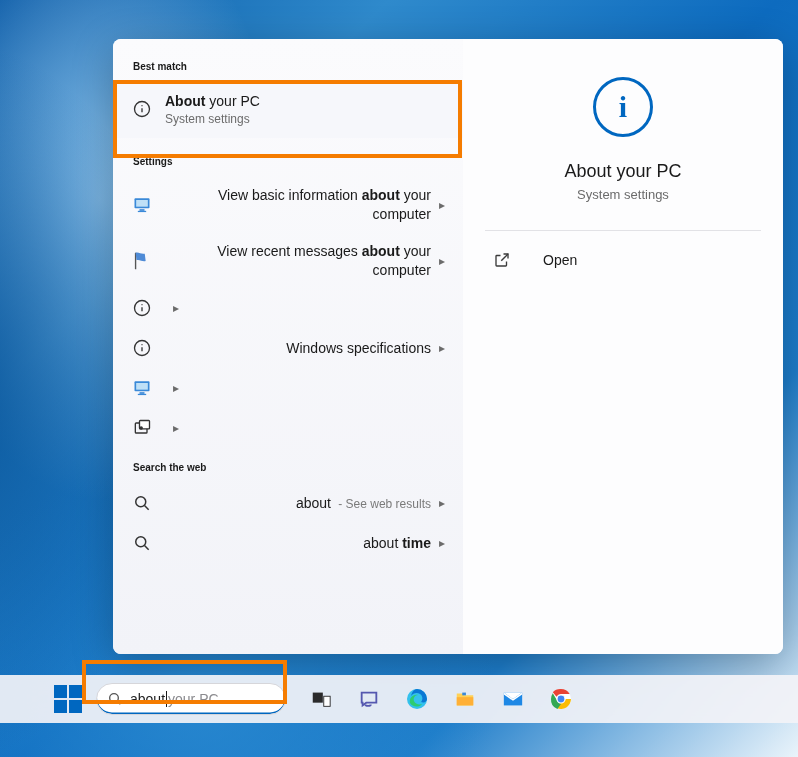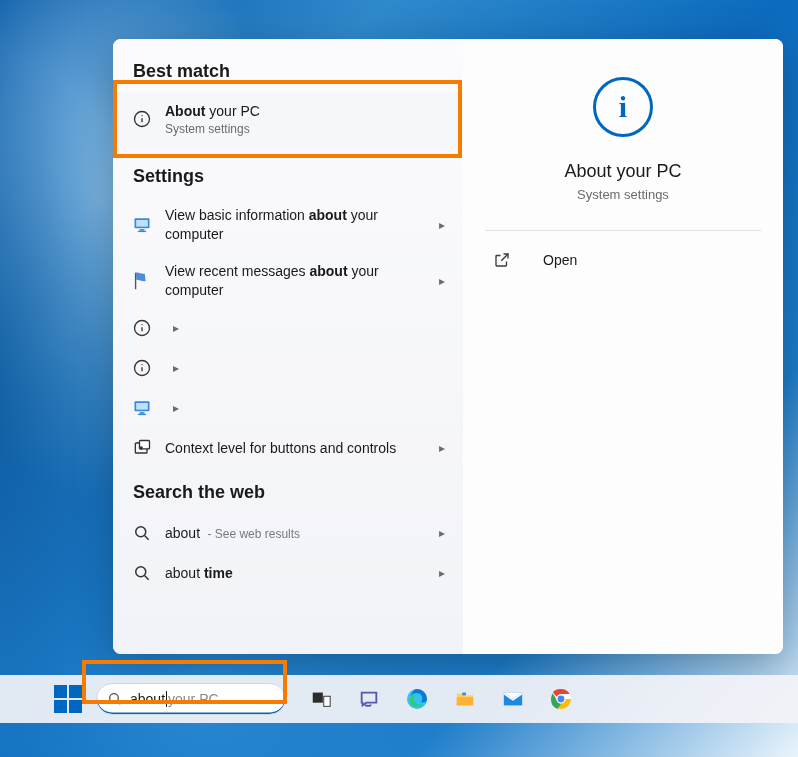--- a/index.html
+++ b/index.html
@@ -42,21 +42,21 @@
     }
     .preview-column {
       flex: 1;
       display: flex;
       flex-direction: column;
       align-items: center;
       padding-top: 38px;
       background: #fdfdfe;
     }
     .section-header {
-      font-size: 18px;
+      font-size: 10px;
       font-weight: 600;
       color: #1a1a1a;
       padding: 4px 20px 10px 20px;
     }
     .best-match-item {
       display: flex;
       align-items: center;
       padding: 10px 18px 12px 18px;
       background: #f6f7fb;
       position: relative;
@@ -108,20 +108,21 @@
     .item-subtitle {
       font-size: 12px;
       color: #6b6b6b;
       margin-top: 1px;
     }
     .result-item {
       display: flex;
       align-items: center;
       padding: 9px 18px;
       cursor: default;
+      text-align: right;
     }
     .chevron {
       color: #6b6b6b;
       font-size: 12px;
       margin-left: 8px;
     }
     .web-sub {
       font-size: 12px;
       color: #7a7a7a;
       margin-left: 4px;
@@ -299,43 +300,43 @@
           <div class="chevron">▸</div>
         </div>
         <div class="result-item">
           <div class="item-icon">
             <svg class="mono-svg" viewBox="0 0 24 24" fill="none" stroke="#333" stroke-width="1.6">
               <circle cx="12" cy="12" r="9"></circle>
               <line x1="12" y1="11" x2="12" y2="16"></line>
               <circle cx="12" cy="8" r="0.8" fill="#333" stroke="none"></circle>
             </svg>
           </div>
+          <div class="item-body">
+            <div class="item-title">Windows specifications</div>
+          </div>
           <div class="chevron">▸</div>
         </div>
         <div class="result-item">
           <div class="item-icon">
             <svg class="mono-svg" viewBox="0 0 24 24">
               <rect x="3" y="4" width="18" height="12" rx="1" fill="#3a89d8"></rect>
               <rect x="5" y="6" width="14" height="8" fill="#bfe0f7"></rect>
               <rect x="9" y="17" width="6" height="2" fill="#3a89d8"></rect>
               <rect x="7" y="19" width="10" height="1.5" fill="#3a89d8"></rect>
             </svg>
           </div>
           <div class="chevron">▸</div>
         </div>
         <div class="result-item">
           <div class="item-icon">
             <svg class="mono-svg" viewBox="0 0 24 24" fill="none" stroke="#333" stroke-width="1.6">
               <rect x="4" y="6" width="14" height="12" rx="1"></rect>
               <rect x="9" y="3" width="12" height="10" rx="1" fill="#fff"></rect>
               <circle cx="11" cy="12" r="1.3" fill="#333"></circle>
             </svg>
-          </div>
-          <div class="item-body">
-            <div class="item-title">Context level for buttons and controls</div>
           </div>
           <div class="chevron">▸</div>
         </div>
       </div>
 
     <div class="section-header" style="padding-top:14px">Search the web</div>
 
     <div id="web-list">
         <div class="result-item">
           <div class="item-icon">

